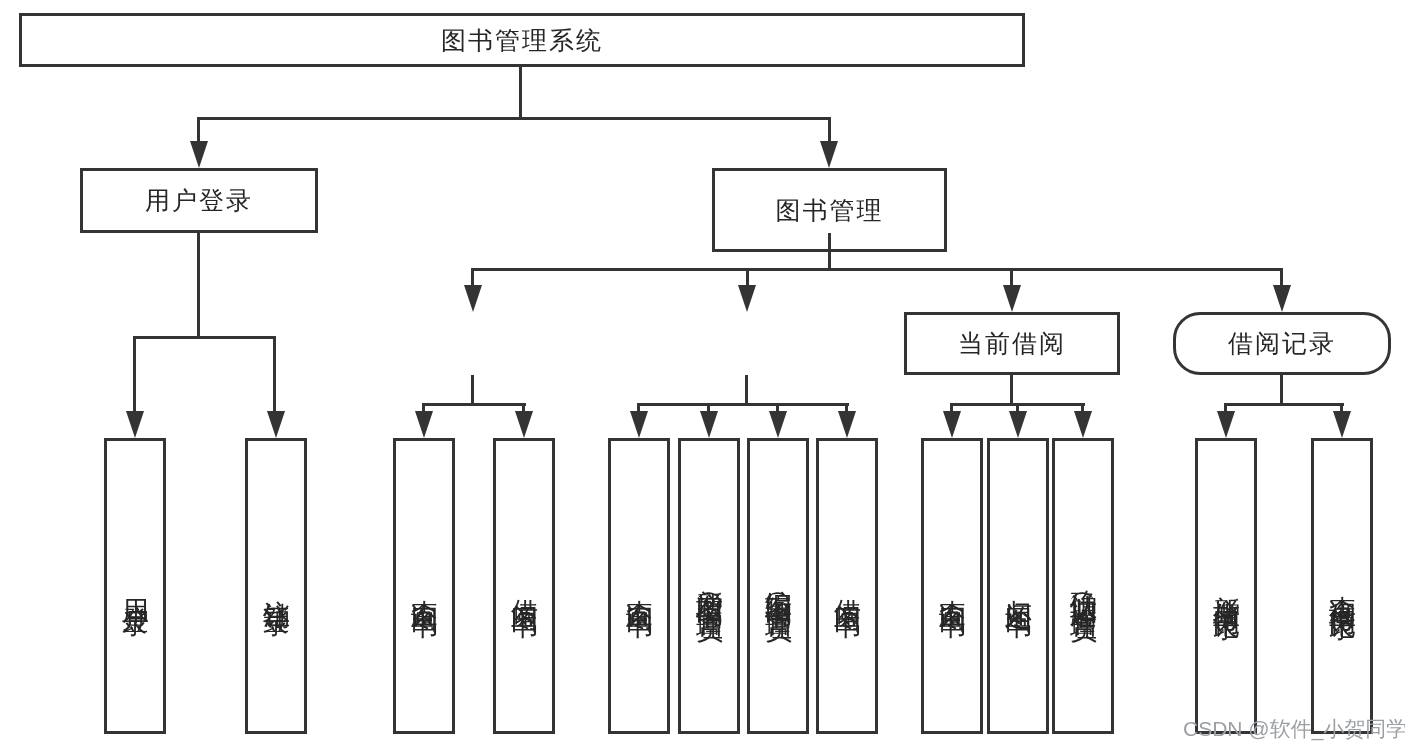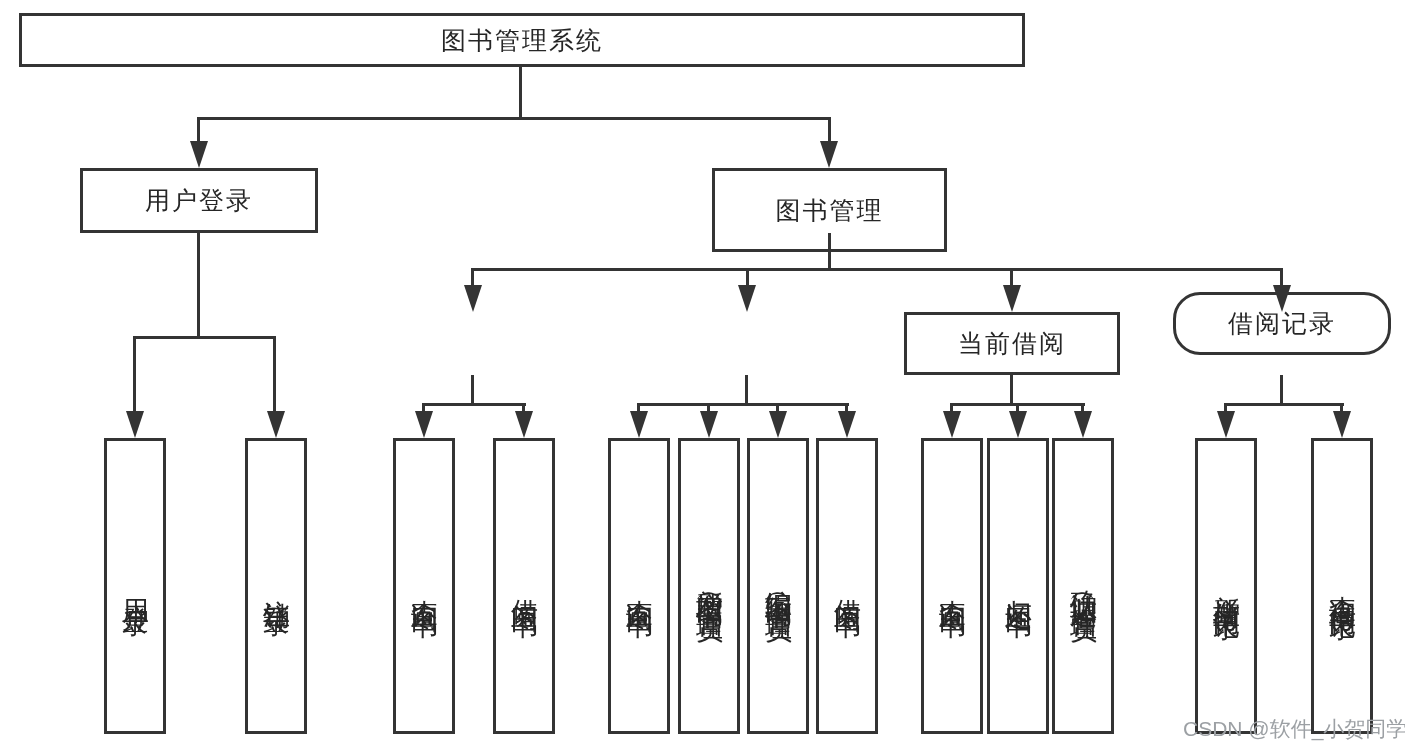--- a/index.html
+++ b/index.html
@@ -39,21 +39,21 @@
 <body>
 
 <div class="stage">
 
   <div class="box hnode" style="left:19px;top:13px;width:1006px;height:54px;">图书管理系统</div>
 
   <div class="box hnode" style="left:80px;top:168px;width:238px;height:65px;">用户登录</div>
   <div class="box hnode" style="left:712px;top:168px;width:235px;height:84px;">图书管理</div>
 
   <div class="box hnode" style="left:904px;top:312px;width:216px;height:63px;">当前借阅</div>
-  <div class="box hnode" style="left:1173px;top:292px;width:218px;height:63px;border-radius:27px;">借阅记录</div>
+  <div class="box hnode" style="left:1173px;top:312px;width:218px;height:63px;border-radius:27px;">借阅记录</div>
 
   <div class="box leaf" style="left:104px;top:438px;width:62px;height:296px;">用户登录</div>
   <div class="box leaf" style="left:245px;top:438px;width:62px;height:296px;">注销登录</div>
 
   <div class="box leaf" style="left:393px;top:438px;width:62px;height:296px;">查询图书</div>
   <div class="box leaf" style="left:493px;top:438px;width:62px;height:296px;">借阅图书</div>
 
   <div class="box leaf" style="left:608px;top:438px;width:62px;height:296px;">查询图书</div>
   <div class="box leaf" style="left:678px;top:438px;width:62px;height:296px;">新增图书（管理员）</div>
   <div class="box leaf" style="left:747px;top:438px;width:62px;height:296px;">编辑图书（管理员）</div>

